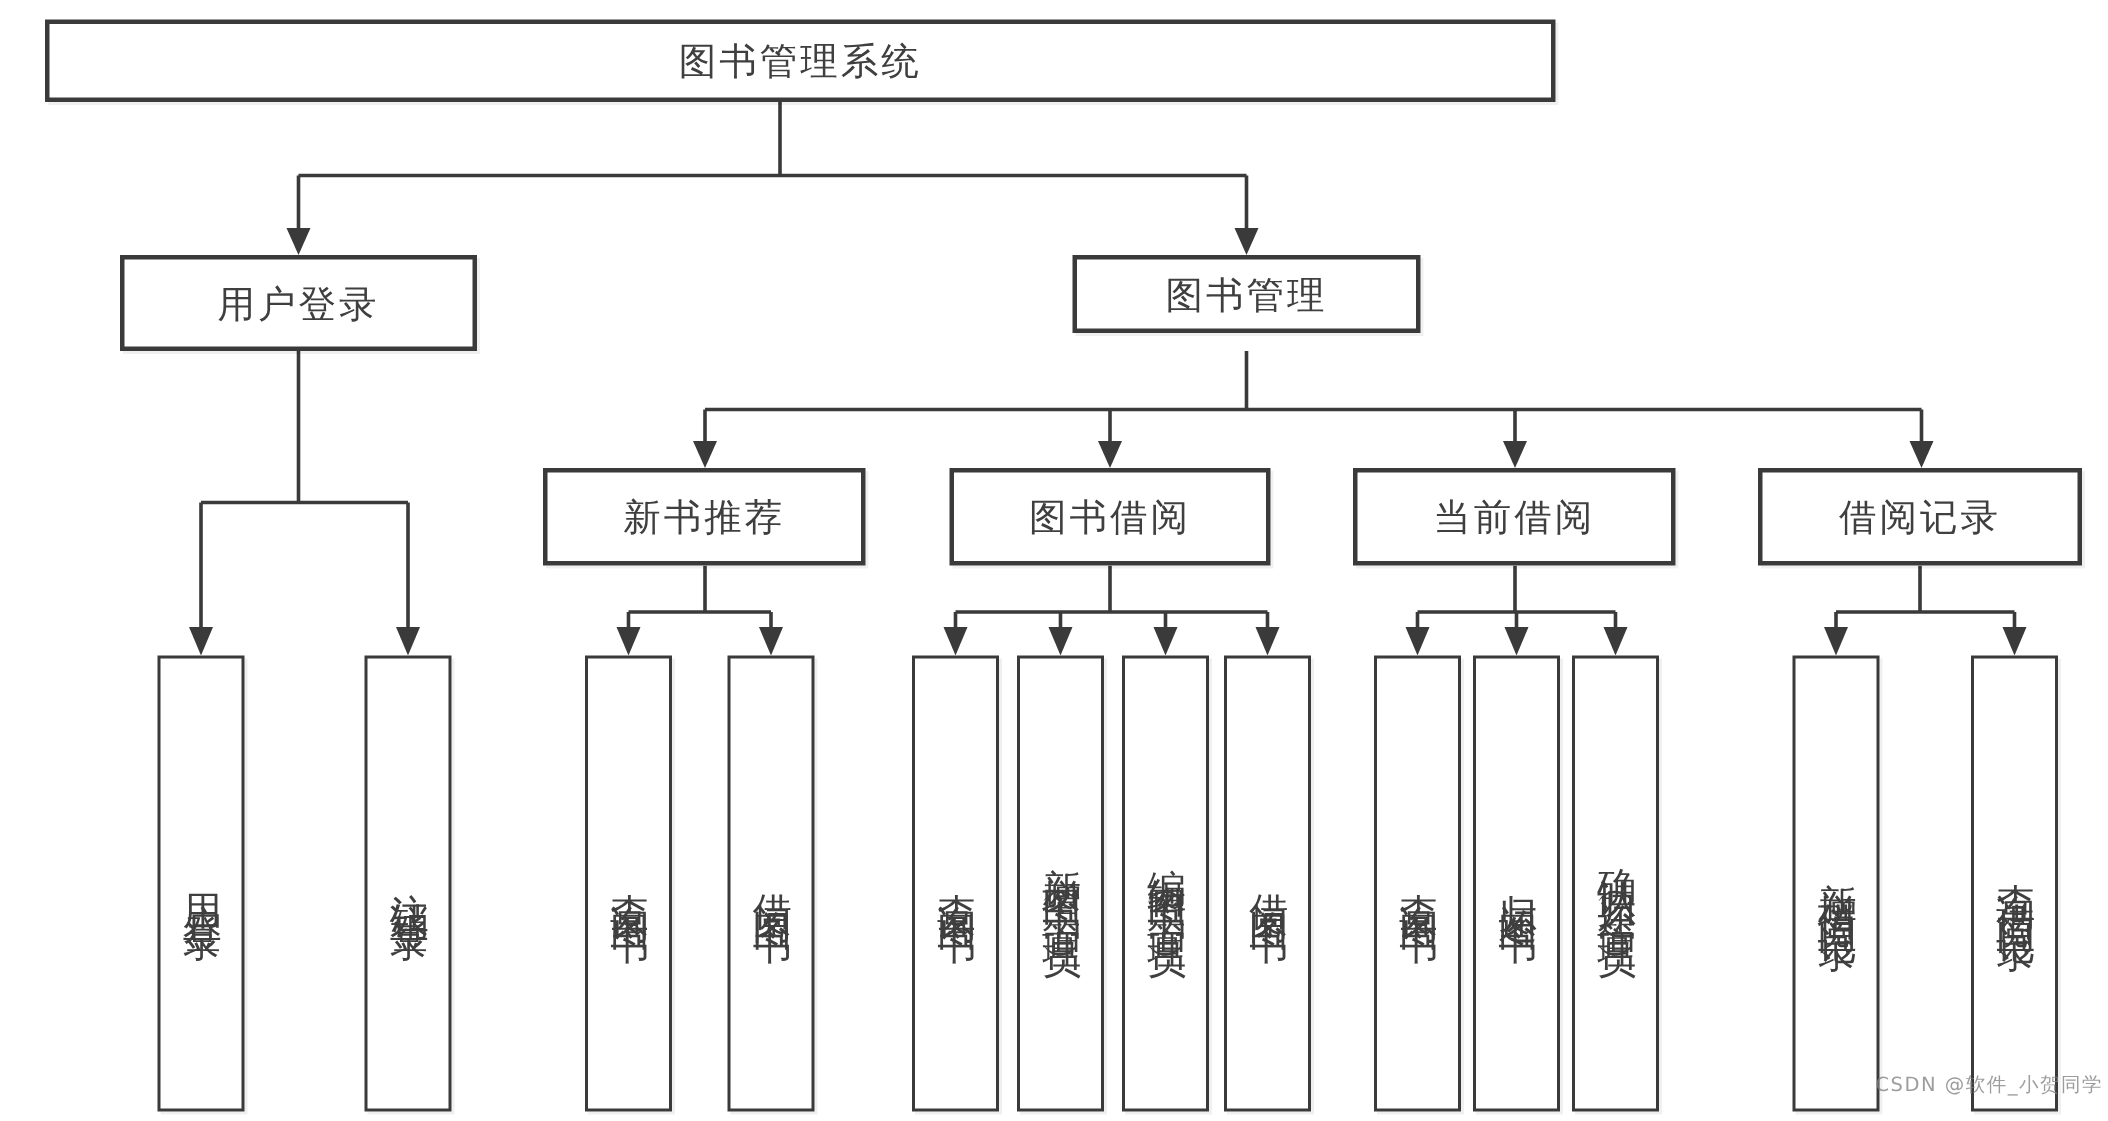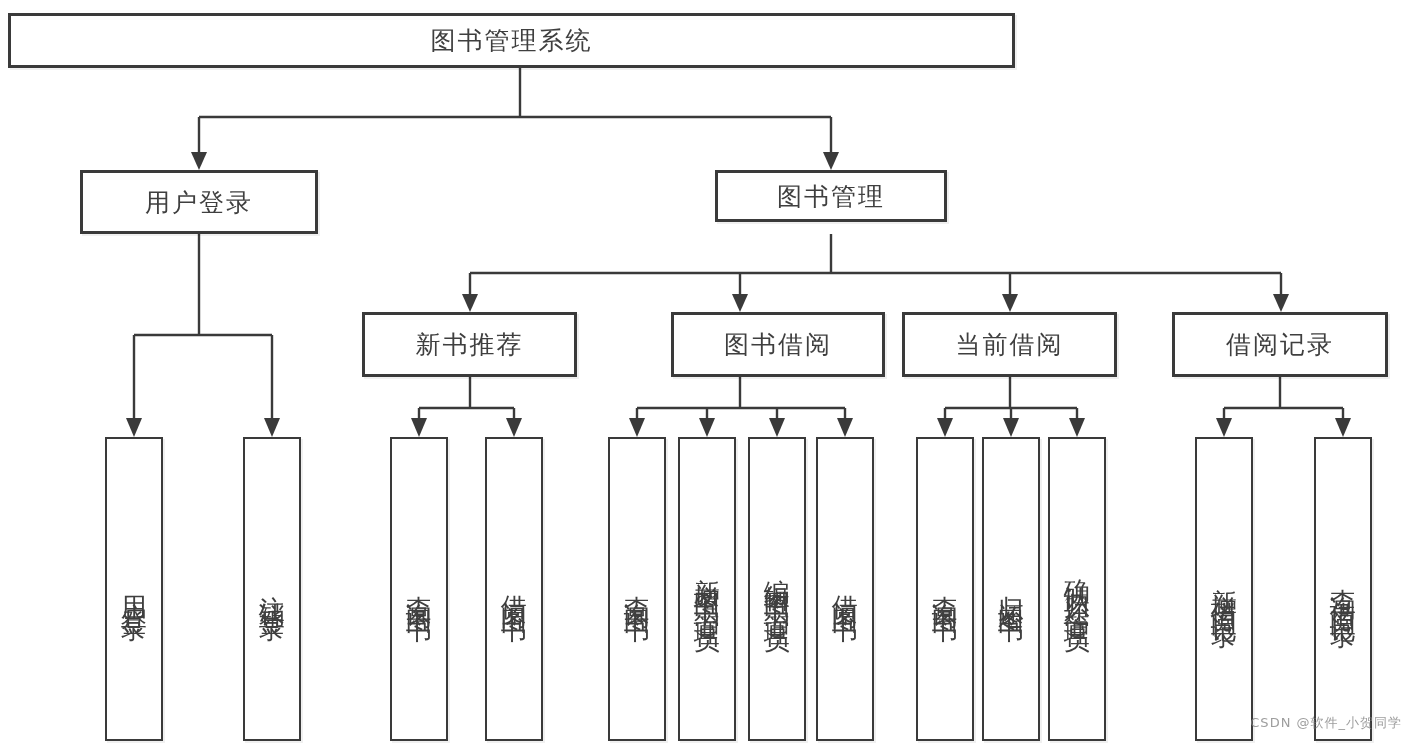--- a/index.html
+++ b/index.html
@@ -64,27 +64,27 @@
       <polygon points="769,418 785,418 777,437"></polygon>
       <polygon points="837,418 853,418 845,437"></polygon>
       <polygon points="937,418 953,418 945,437"></polygon>
       <polygon points="1003,418 1019,418 1011,437"></polygon>
       <polygon points="1069,418 1085,418 1077,437"></polygon>
       <polygon points="1216,418 1232,418 1224,437"></polygon>
       <polygon points="1335,418 1351,418 1343,437"></polygon>
     </g>
   </svg>
 
-  <div class="box hbox root" style="left:8px;top:13px;width:1007px;height:55px;text-align:center;">图书管理系统</div>
+  <div class="box hbox root" style="left:30px;top:13px;width:1007px;height:55px;text-align:center;">图书管理系统</div>
 
   <div class="box hbox" style="left:80px;top:170px;width:238px;height:64px;">用户登录</div>
   <div class="box hbox" style="left:715px;top:170px;width:232px;height:52px;">图书管理</div>
 
   <div class="box hbox" style="left:362px;top:312px;width:215px;height:65px;font-family:Liberation Mono, monospace;">新书推荐</div>
-  <div class="box hbox" style="left:633px;top:312px;width:214px;height:65px;margin-left:38px;">图书借阅</div>
+  <div class="box hbox" style="left:633px;top:312px;width:214px;height:65px;">图书借阅</div>
   <div class="box hbox" style="left:902px;top:312px;width:215px;height:65px;">当前借阅</div>
   <div class="box hbox" style="left:1172px;top:312px;width:216px;height:65px;">借阅记录</div>
 
   <div class="box vbox" style="left:105px;top:437px;width:58px;height:304px;">用户登录</div>
   <div class="box vbox" style="left:243px;top:437px;width:58px;height:304px;">注销登录</div>
 
   <div class="box vbox" style="left:390px;top:437px;width:58px;height:304px;">查询图书</div>
   <div class="box vbox" style="left:485px;top:437px;width:58px;height:304px;">借阅图书</div>
 
   <div class="box vbox" style="left:608px;top:437px;width:58px;height:304px;">查询图书</div>

